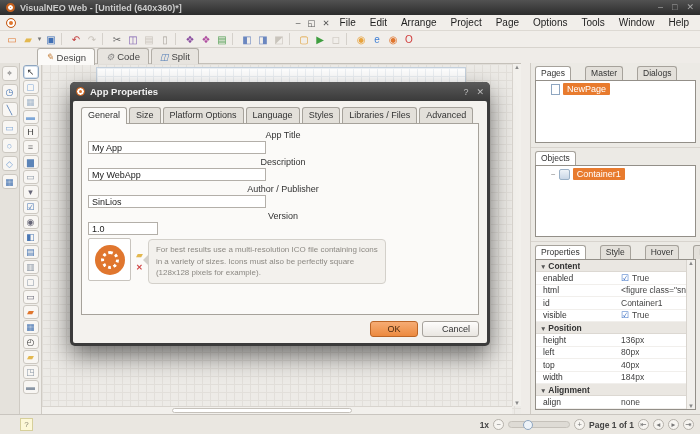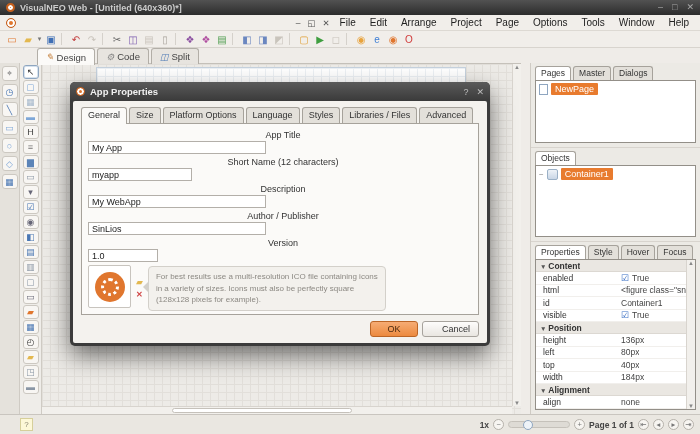--- a/index.html
+++ b/index.html
@@ -98,26 +98,26 @@
   .btn-ok { background:linear-gradient(#f6ac74,#ec8a3f); border:1px solid #bb6526; color:#4a2a10; }
   .btn-cancel { background:linear-gradient(#fdfcfb,#e9e6e1); border:1px solid #a7a39d; color:#333;padding-left:19px; }
 
   
   .rightcol { position:absolute; left:530px; top:63px; width:170px; height:351px; background:#eceae5;
     border-left:1px solid #cfcbc4; }
   .panel { position:absolute; left:0; right:0; padding:3px 4px 4px; }
   .panel-pages { top:0; height:84px; }
   .panel-objects { top:84px; height:94px; border-top:1px solid #d8d4ce; }
   .panel-props { top:178px; height:173px; border-top:1px solid #d8d4ce; }
-  .ptabs { display:flex; gap:2px; height:14px; }
+  .ptabs { display:flex; gap:14px; height:14px; }
   .ptab { font-size:8.5px; color:#333; padding:1px 5px; background:#e3e0da; border:1px solid #a6a29b;
     border-bottom:none; border-radius:3px 3px 0 0; }
   .ptab.active { background:#fff; position:relative; z-index:2; }
   .pbody { background:#fff; border:1px solid #938f88; height:calc(100% - 14px); overflow:hidden; position:relative; }
-  .tree-row { display:flex; align-items:center; gap:3px; padding:2px 3px; font-size:9px; }
+  .tree-row { display:flex; align-items:center; gap:3px; padding:2px 15px; font-size:9px; }
   .doc-ico { width:9px; height:11px; background:#fff; border:1px solid #8fa6c0; flex:0 0 auto; }
   .obj-ico { width:11px; height:11px; border-radius:2px; background:linear-gradient(#eef3f8,#c9d6e6);
     border:1px solid #9ab0c6; flex:0 0 auto; }
   .expander { color:#888; font-size:8px; }
   .sel-label { background:#e87b2e; color:#fff; padding:0 4px; line-height:12px; border-radius:1px; }
 
   
   .prop-row { display:flex; align-items:center; height:12.5px; font-size:8.5px; color:#333;
     border-bottom:1px solid #f1efec; padding-left:7px; }
   .prop-row .pk { width:78px; flex:0 0 auto; overflow:hidden; white-space:nowrap; }
@@ -291,24 +291,20 @@
         <span class="dlg-tab">Advanced</span>
       </div>
     <div class="dlg-content">
       <div>
 
       <div class="field">
             <label class="f-label">App Title</label>
             <input class="f-input w-full" value="My App" style="">
           </div>
           <div class="field">
-            <label class="f-label">Short Name (12 characters)</label>
-            <input class="f-input w-mid" value="myapp" style="">
-          </div>
-          <div class="field">
             <label class="f-label">Description</label>
             <input class="f-input w-full" value="My WebApp" style="">
           </div>
           <div class="field">
             <label class="f-label">Author / Publisher</label>
             <input class="f-input w-full" value="SinLios" style="">
           </div>
           <div class="field">
             <label class="f-label">Version</label>
             <input class="f-input w-small" value="1.0" style="">

